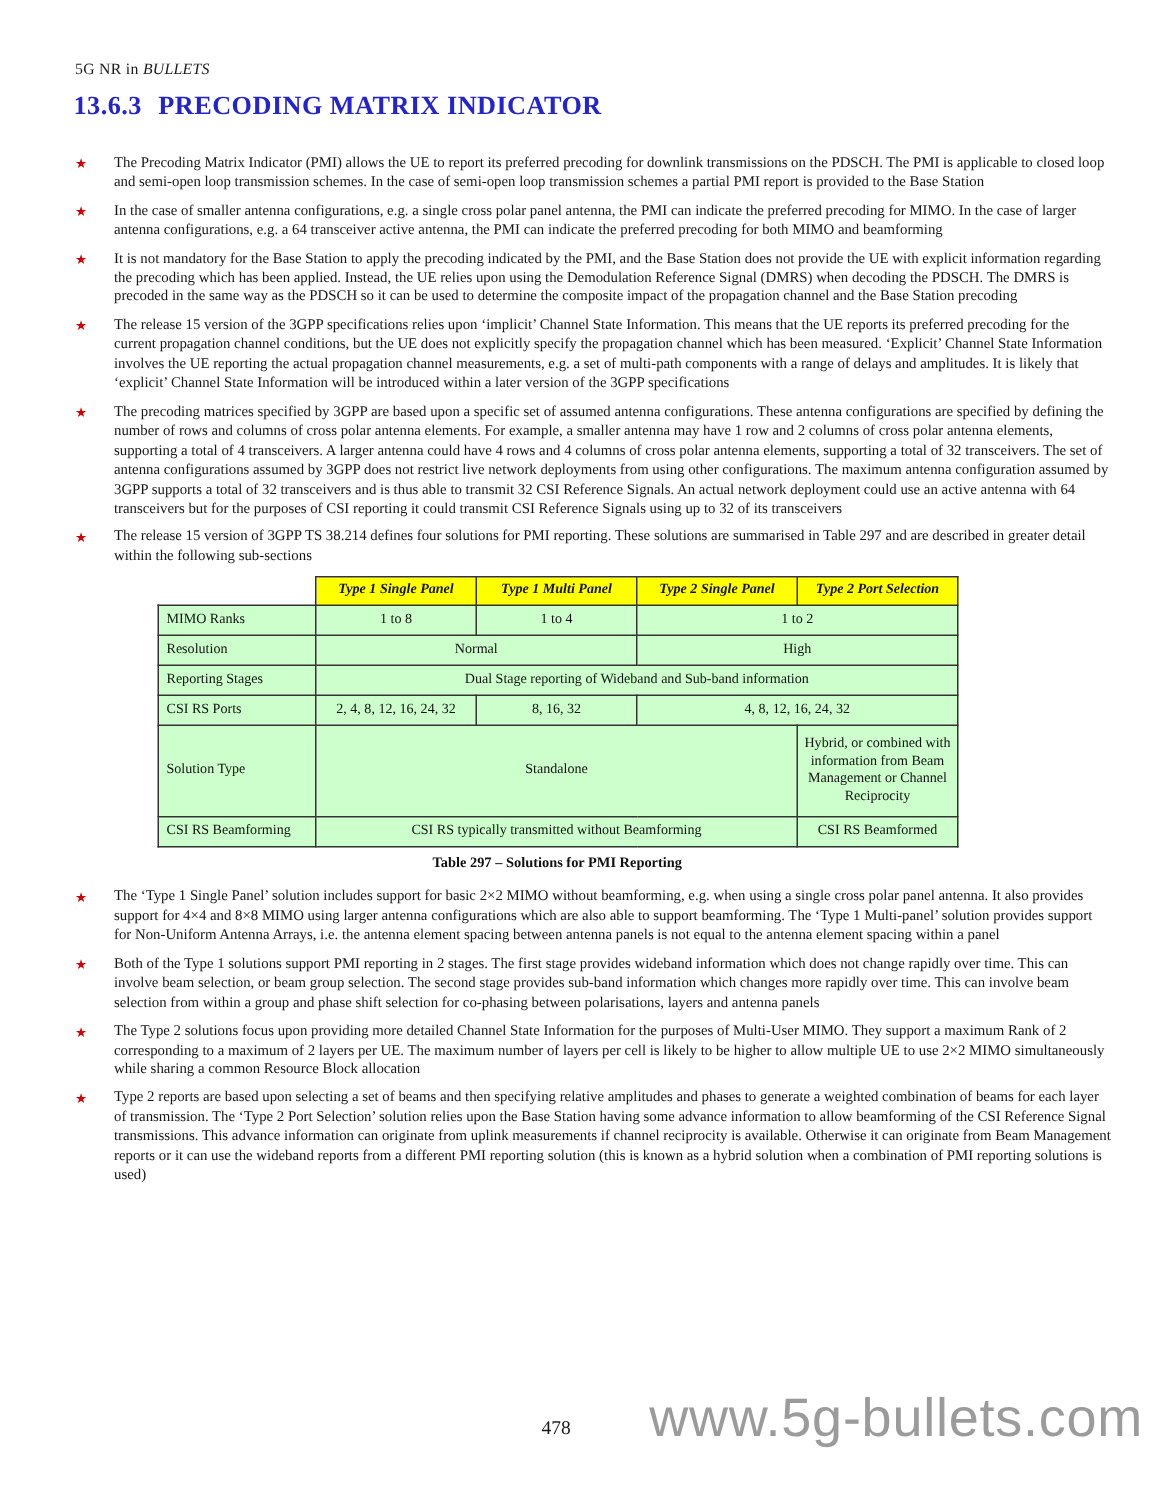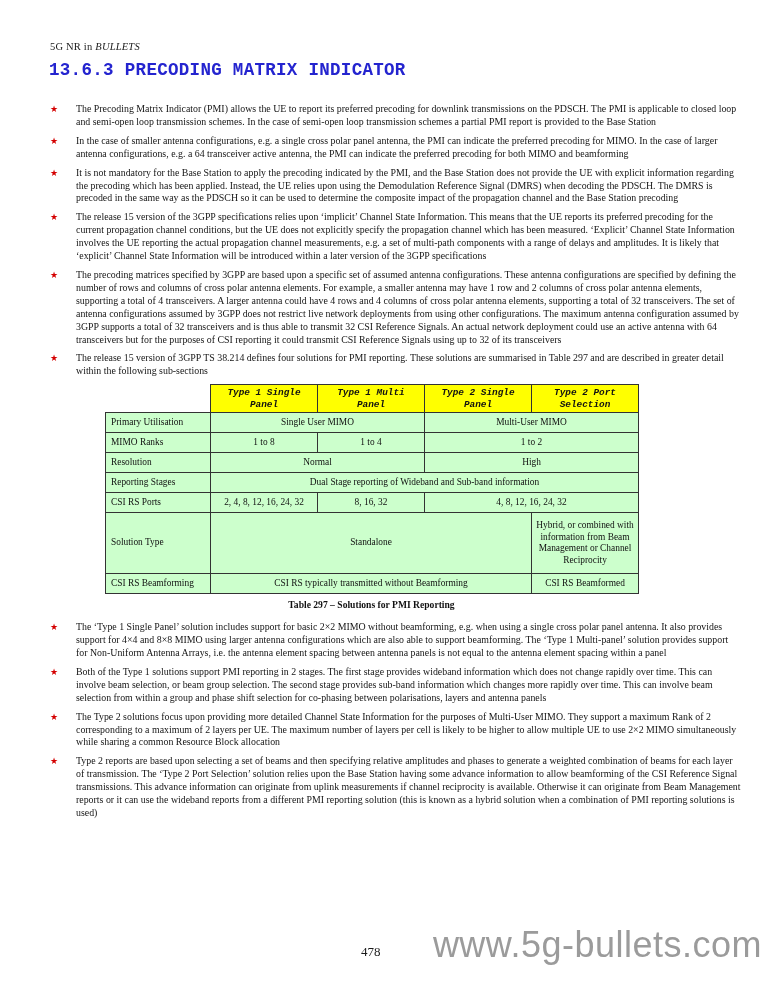--- a/index.html
+++ b/index.html
@@ -8,41 +8,41 @@
     font-family:"Liberation Serif", serif;color:#111;overflow:hidden;
   }
   .running-header{
     position:absolute;left:50px;top:41px;font-size:10.5px;color:#1a1a1a;
     letter-spacing:.2px;
   }
   .running-header .book-title{font-style:italic;}
   .section-heading{
     position:absolute;left:49px;top:60px;margin:0;
     font-size:17.5px;font-weight:bold;color:#2424cf;letter-spacing:.3px;
-    font-family:Liberation Mono, monospace;
+    font-family:Liberation Serif, serif;
   }
   .section-heading .sec-num{margin-right:11px;}
   .content{position:absolute;left:50px;top:103px;width:692px;}
   .bullet{display:flex;margin-bottom:6px;}
   .star{
     width:26px;flex:0 0 26px;color:#d40000;font-size:9px;line-height:12.9px;
     padding-top:0;
   }
   .btext{margin:0;flex:1;font-size:9.9px;line-height:12.9px;color:#151515;}
   table.pmi{
     border-collapse:collapse;table-layout:fixed;width:533px;
     margin:4px 0 0 55px;font-size:9.4px;
   }
   table.pmi td{
     border:1px solid #333;background:#ccffcc;text-align:center;
     padding:2px 3px;line-height:11.5px;color:#111;
   }
   table.pmi td.corner{border:none;background:#ffffff;}
   table.pmi td.yellow{
-    background:#ffff00;font-style:italic;font-weight:bold;height:14px;font-family:Liberation Mono, monospace;
+    background:#ffff00;font-style:italic;font-weight:bold;height:14px;
   }
   table.pmi td.label{text-align:left;padding-left:5px;}
   table.pmi tr.r-normal td{height:15px;}
   table.pmi tr.r-tall td{height:30px;}
   table.pmi tr.r-xtall td{height:56px;}
   .caption{
     width:533px;margin:5px 0 0 55px;text-align:center;
     font-weight:bold;font-size:9.6px;
   }
   .bullets-bottom{margin-top:11px;}
@@ -101,25 +101,20 @@
     </colgroup>
     <tbody>
         <tr>
       <td class="corner"></td>
       <td class="yellow">Type 1 Single Panel</td>
       <td class="yellow">Type 1 Multi Panel</td>
       <td class="yellow">Type 2 Single Panel</td>
       <td class="yellow">Type 2 Port Selection</td>
     </tr>
     <tr class="r-normal">
-      <td class="label">Primary Utilisation</td>
-      <td colspan="2">Single User MIMO</td>
-      <td colspan="2">Multi-User MIMO</td>
-    </tr>
-    <tr class="r-normal">
       <td class="label">MIMO Ranks</td>
       <td>1 to 8</td>
       <td>1 to 4</td>
       <td colspan="2">1 to 2</td>
     </tr>
     <tr class="r-normal">
       <td class="label">Resolution</td>
       <td colspan="2">Normal</td>
       <td colspan="2">High</td>
     </tr>

